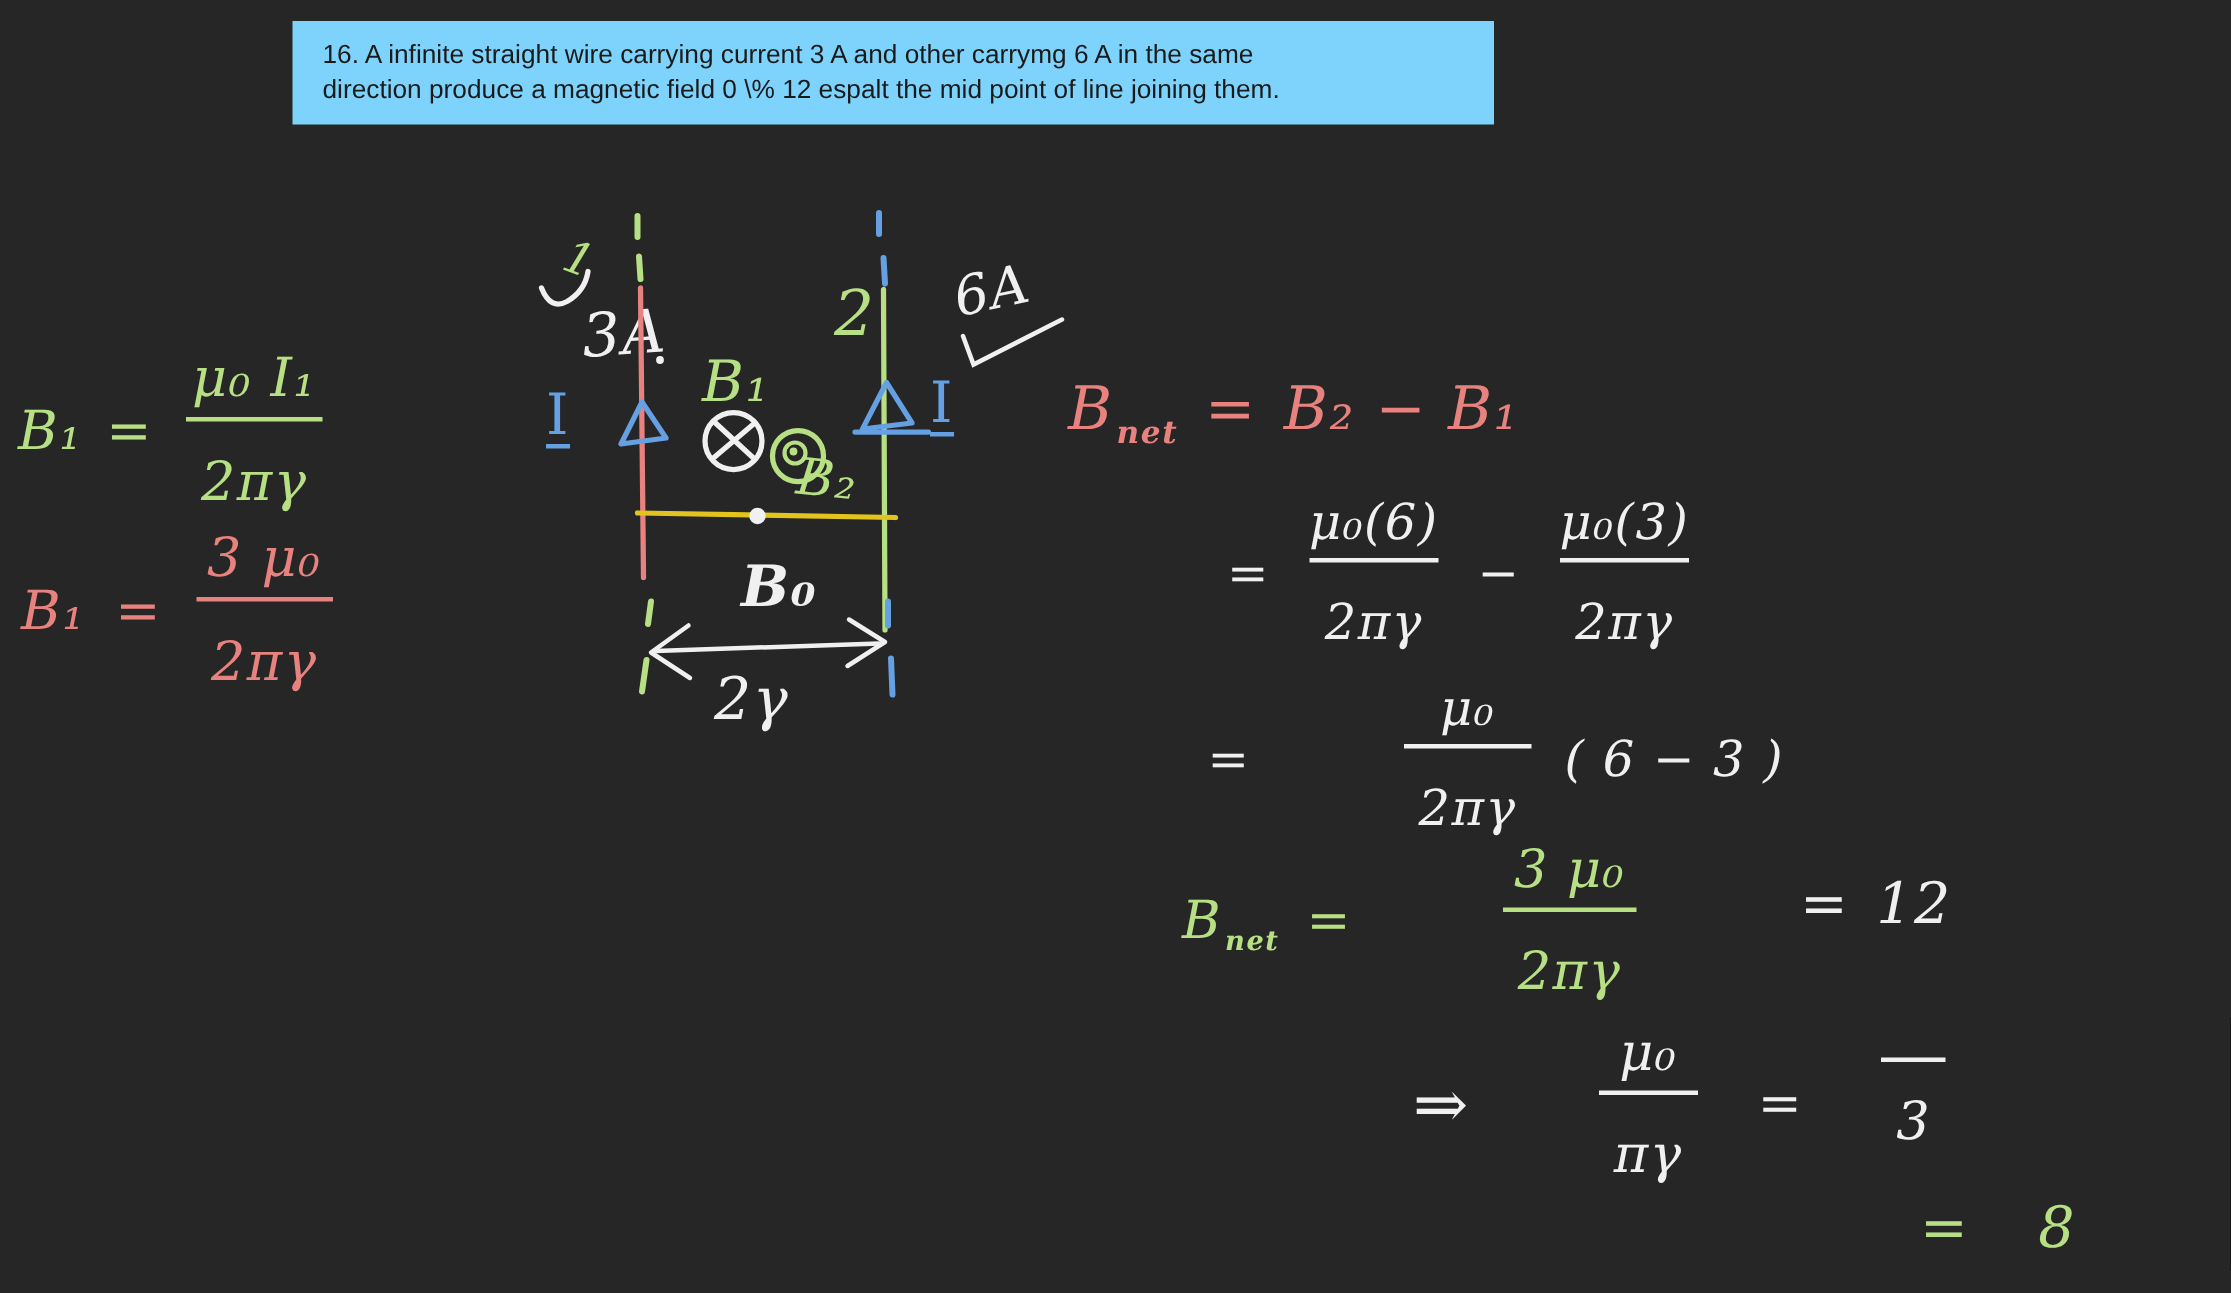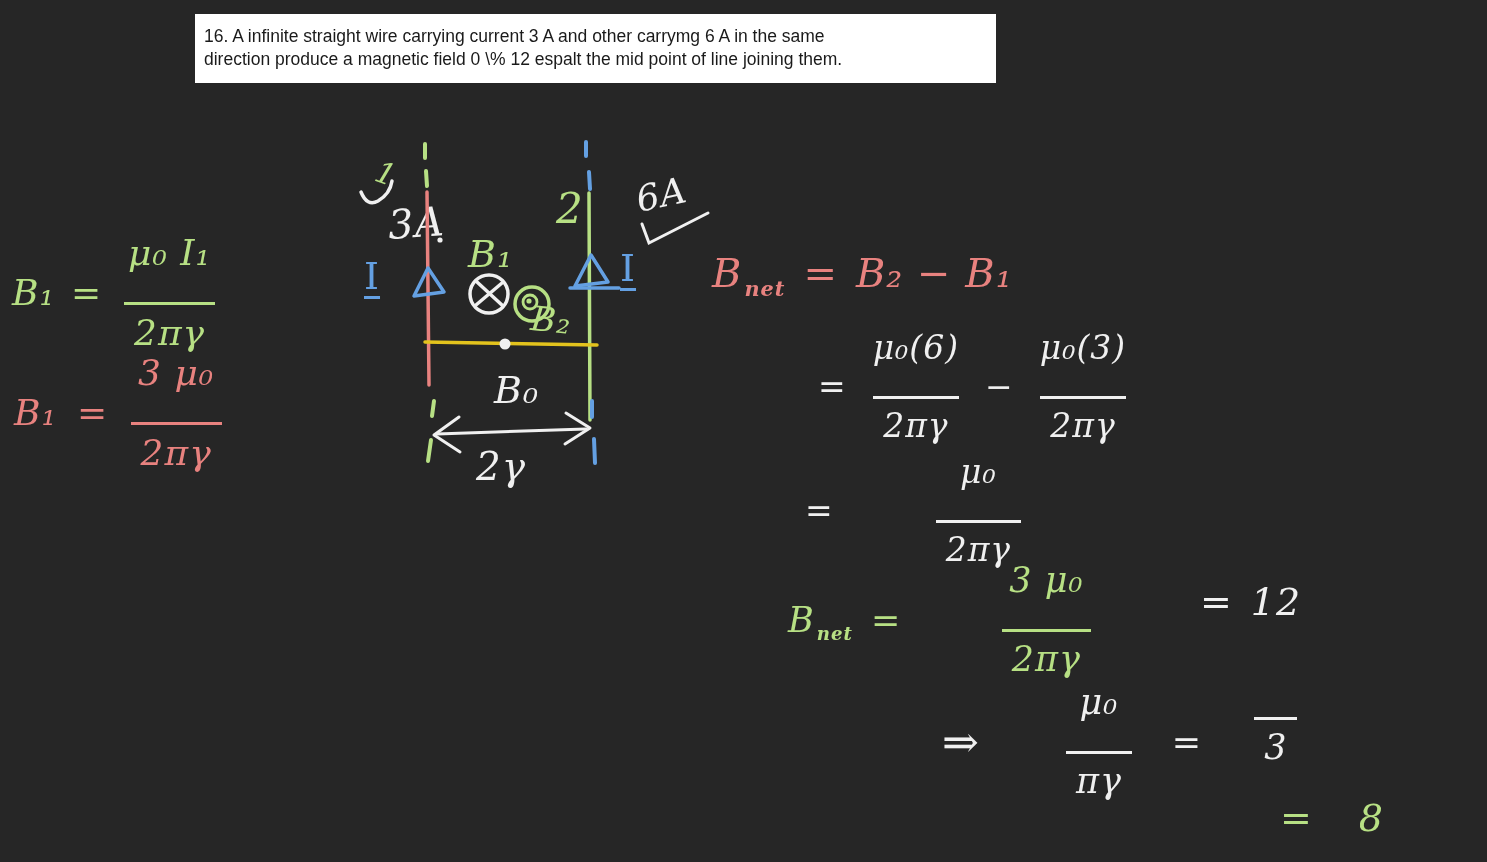--- a/index.html
+++ b/index.html
@@ -1,27 +1,27 @@
 <!DOCTYPE html>
 <html><head>
 <meta charset="utf-8">
 <style>
   html,body{margin:0;padding:0;background:#111;}
   .canvas{position:relative;width:1487px;height:862px;background:#262626;overflow:hidden;
           font-family:"DejaVu Serif",serif;}
   
   .qbox{position:absolute;left:195px;top:14px;width:801px;box-sizing:border-box;
-        background:#ffffff;color:#1a1a1a;padding:11px 9px 12px;
+        background:#7dd3fc;color:#1a1a1a;padding:11px 20px 12px;
         font-family:"Liberation Sans",sans-serif;font-size:17.5px;line-height:23px;}
   
   .hw{position:absolute;font-style:italic;letter-spacing:1px;white-space:nowrap;}
   .row{display:flex;align-items:center;}
-  .frac{display:inline-flex;flex-direction:column;align-items:center;gap:24px;}
+  .frac{display:inline-flex;flex-direction:column;align-items:center;}
   .frac .num{padding:0 10px 5px;}
-  .frac .den{border-top:3px solid currentColor;padding:7px 10px 0;}
+  .frac .den{border-top:3px solid currentColor;padding:20px 10px 0;}
   .subsc{font-size:0.52em;transform:translateY(0.45em);display:inline-block;margin-left:2px;font-weight:bold;}
   .green{color:#b7e084;}
   .pink{color:#e8827f;}
   .blue{color:#64a0e2;}
   .white{color:#f0f0f0;}
   .iLabel{font-family:"DejaVu Serif",serif;font-style:normal;
           text-decoration:underline;text-decoration-thickness:3px;text-underline-offset:7px;}
   .strokes{position:absolute;left:0;top:0;pointer-events:none;}
 </style>
 </head>
@@ -70,20 +70,21 @@
       <span class="den">2πγ</span>
     </span>
   </div>
 
   <div class="hw row white" style="left:805px;top:452px;font-size:33px;gap:22px;">
     <span>=</span>
     <span class="frac" style="margin-left:80px;">
       <span class="num">μ₀</span>
       <span class="den">2πγ</span>
     </span>
+    <span>( 6 − 3 )</span>
   </div>
 
   <div class="hw row green" style="left:788px;top:560px;font-size:35px;gap:18px;">
     <span><span>B</span><span class="subsc">net</span></span>
     <span>=</span>
     <span class="frac" style="margin-left:80px;">
       <span class="num">3 μ₀</span>
       <span class="den">2πγ</span>
     </span>
   </div>
@@ -111,21 +112,21 @@
   </div>
 
   <div class="hw green" style="left:376px;top:156px;font-size:30px;transform:rotate(20deg);">1</div>
   <div class="hw white" style="left:388px;top:200px;font-size:40px;transform:rotate(-4deg);">3A</div>
   <div class="hw green" style="left:556px;top:184px;font-size:42px;">2</div>
   <div class="hw white" style="left:636px;top:174px;font-size:36px;transform:rotate(-12deg);">6A</div>
   <div class="hw blue iLabel" style="left:364px;top:254px;font-size:38px;">I</div>
   <div class="hw blue iLabel" style="left:620px;top:246px;font-size:38px;">I</div>
   <div class="hw green" style="left:468px;top:232px;font-size:38px;">B₁</div>
   <div class="hw green" style="left:531px;top:300px;font-size:34px;transform:rotate(6deg);">B₂</div>
-  <div class="hw white" style="left:494px;top:368px;font-size:38px;">B₀</div>
+  <div class="hw white" style="left:494px;top:368px;font-size:38px;font-weight:bold;">B₀</div>
   <div class="hw white" style="left:476px;top:444px;font-size:39px;">2γ</div>
 
   <svg class="strokes" width="1487" height="862" viewBox="0 0 1487 862">
 
     <line x1="425" y1="144" x2="425" y2="158" stroke="#b7e084" stroke-width="4" stroke-linecap="round"></line>
     <line x1="426" y1="171" x2="427" y2="186" stroke="#b7e084" stroke-width="4" stroke-linecap="round"></line>
     <line x1="427" y1="192" x2="429" y2="385" stroke="#e8827f" stroke-width="3.5" stroke-linecap="round"></line>
     <line x1="434" y1="401" x2="432" y2="416" stroke="#b7e084" stroke-width="4" stroke-linecap="round"></line>
     <line x1="431" y1="440" x2="428" y2="461" stroke="#b7e084" stroke-width="4" stroke-linecap="round"></line>
 

